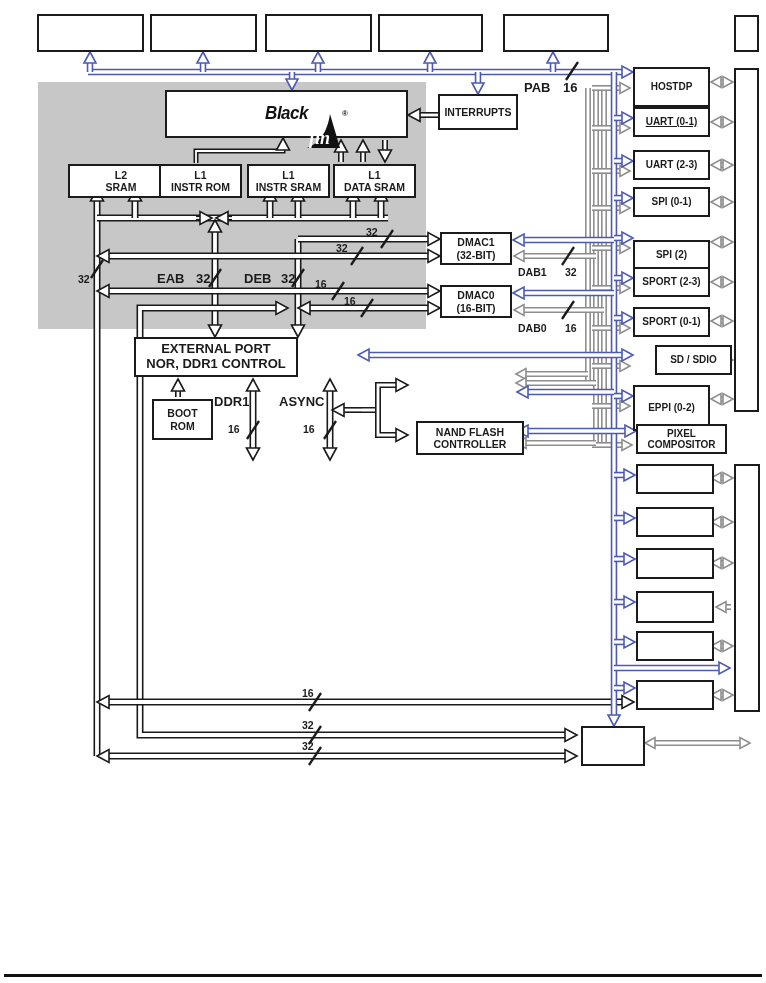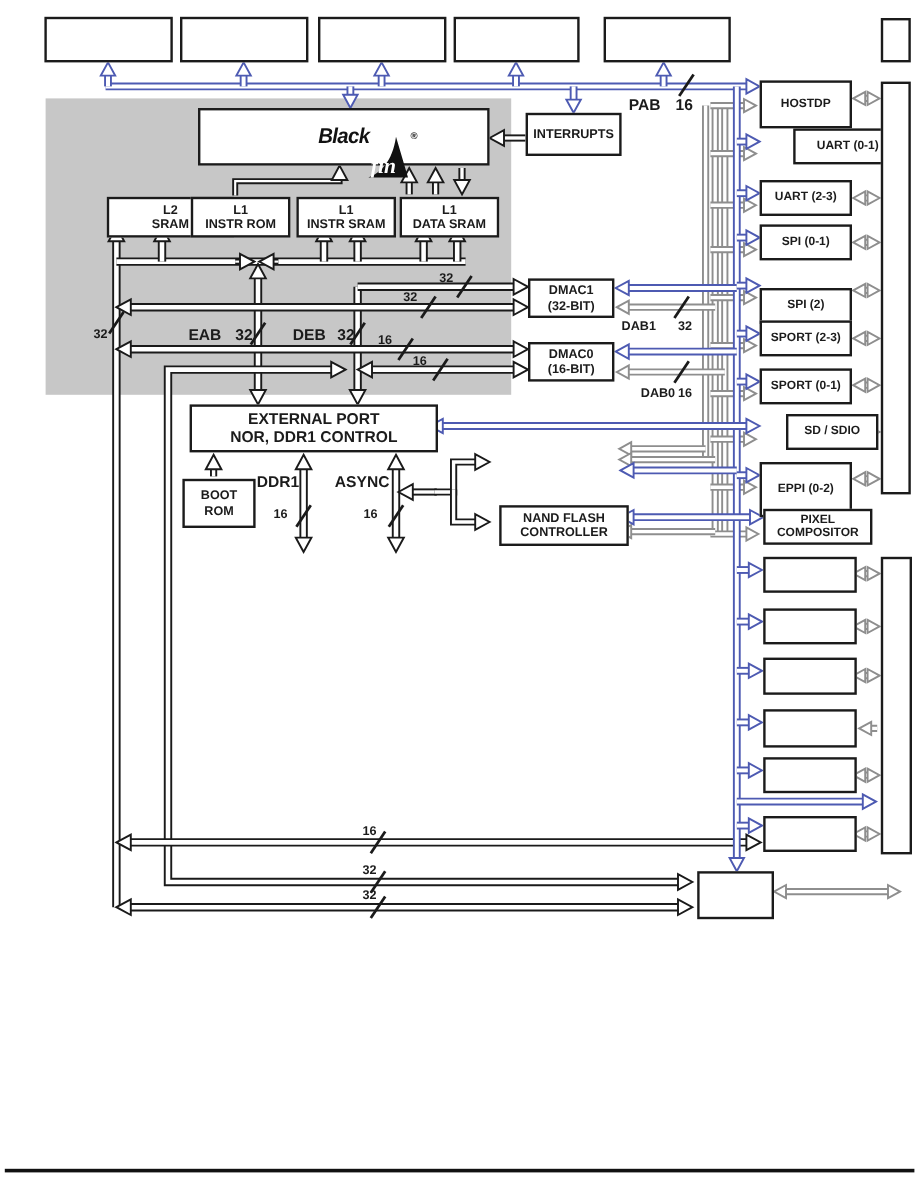--- a/index.html
+++ b/index.html
@@ -359,43 +359,43 @@
           <path d="M1,35 C11,31 21,22 24,1 L34,35 Z" fill="#111"></path>
           <text x="3" y="31" font-family="Liberation Serif, serif" font-style="italic" font-weight="bold" font-size="18" fill="#ffffff">fin</text>
         </svg>
       </span>
       <span class="bf-reg">®</span>
     </div>
   </div>
 
   <div class="box f10" style="left:438px;top:94px;width:80px;height:36px;">INTERRUPTS</div>
 
-  <div class="box f10" style="left:89px;top:164px;width:106px;height:34px;">L2
+  <div class="box f10" style="left:68px;top:164px;width:106px;height:34px;">L2
 SRAM</div>
   <div class="box f10" style="left:159px;top:164px;width:83px;height:34px;">L1
 INSTR ROM</div>
   <div class="box f10" style="left:247px;top:164px;width:83px;height:34px;">L1
 INSTR SRAM</div>
   <div class="box f10" style="left:333px;top:164px;width:83px;height:34px;">L1
 DATA  SRAM</div>
 
   <div class="box f10" style="left:440px;top:232px;width:72px;height:33px;">DMAC1
 (32-BIT)</div>
   <div class="box f10" style="left:440px;top:285px;width:72px;height:33px;">DMAC0
 (16-BIT)</div>
 
-  <div class="box f11" style="left:158px;top:337px;width:207px;height:40px;">EXTERNAL PORT
+  <div class="box f11" style="left:134px;top:337px;width:164px;height:40px;">EXTERNAL PORT
 NOR, DDR1 CONTROL</div>
   <div class="box f10" style="left:152px;top:399px;width:61px;height:41px;">BOOT
 ROM</div>
   <div class="box f10" style="left:416px;top:421px;width:108px;height:34px;">NAND FLASH
 CONTROLLER</div>
 
   <div class="box f9" style="left:633px;top:67px;width:77px;height:40px;">HOSTDP</div>
-  <div class="box f9" style="left:661px;top:107px;width:91px;height:30px;">UART (0-1)</div>
+  <div class="box f9" style="left:633px;top:107px;width:77px;height:30px;text-decoration:underline;">UART (0-1)</div>
   <div class="box f9" style="left:633px;top:150px;width:77px;height:30px;">UART (2-3)</div>
   <div class="box f9" style="left:633px;top:187px;width:77px;height:30px;">SPI (0-1)</div>
   <div class="box f9" style="left:633px;top:240px;width:77px;height:30px;">SPI (2)</div>
   <div class="box f9" style="left:633px;top:267px;width:77px;height:30px;">SPORT (2-3)</div>
   <div class="box f9" style="left:633px;top:307px;width:77px;height:30px;">SPORT (0-1)</div>
   <div class="box f9" style="left:655px;top:345px;width:77px;height:30px;">SD / SDIO</div>
   <div class="box f9" style="left:633px;top:385px;width:77px;height:46px;">EPPI (0-2)</div>
   <div class="box f9" style="left:636px;top:424px;width:91px;height:30px;">PIXEL
 COMPOSITOR</div>
 
@@ -417,21 +417,21 @@
   <div class="lbl f11" style="left:196px;top:271px;">32</div>
   <div class="lbl f11" style="left:244px;top:271px;">DEB</div>
   <div class="lbl f11" style="left:281px;top:271px;">32</div>
   <div class="lbl" style="left:78px;top:273px;">32</div>
   <div class="lbl" style="left:366px;top:226px;">32</div>
   <div class="lbl" style="left:336px;top:242px;">32</div>
   <div class="lbl" style="left:315px;top:278px;">16</div>
   <div class="lbl" style="left:344px;top:295px;">16</div>
   <div class="lbl" style="left:518px;top:266px;">DAB1</div>
   <div class="lbl" style="left:565px;top:266px;">32</div>
-  <div class="lbl" style="left:518px;top:322px;margin-left:16px;">DAB0</div>
+  <div class="lbl" style="left:518px;top:322px;">DAB0</div>
   <div class="lbl" style="left:565px;top:322px;">16</div>
   <div class="lbl f11" style="left:214px;top:394px;">DDR1</div>
   <div class="lbl" style="left:228px;top:423px;">16</div>
   <div class="lbl f11" style="left:279px;top:394px;">ASYNC</div>
   <div class="lbl" style="left:303px;top:423px;">16</div>
   <div class="lbl" style="left:302px;top:687px;">16</div>
   <div class="lbl" style="left:302px;top:719px;">32</div>
   <div class="lbl" style="left:302px;top:740px;">32</div>
 
   <div class="bottomrule"></div>

